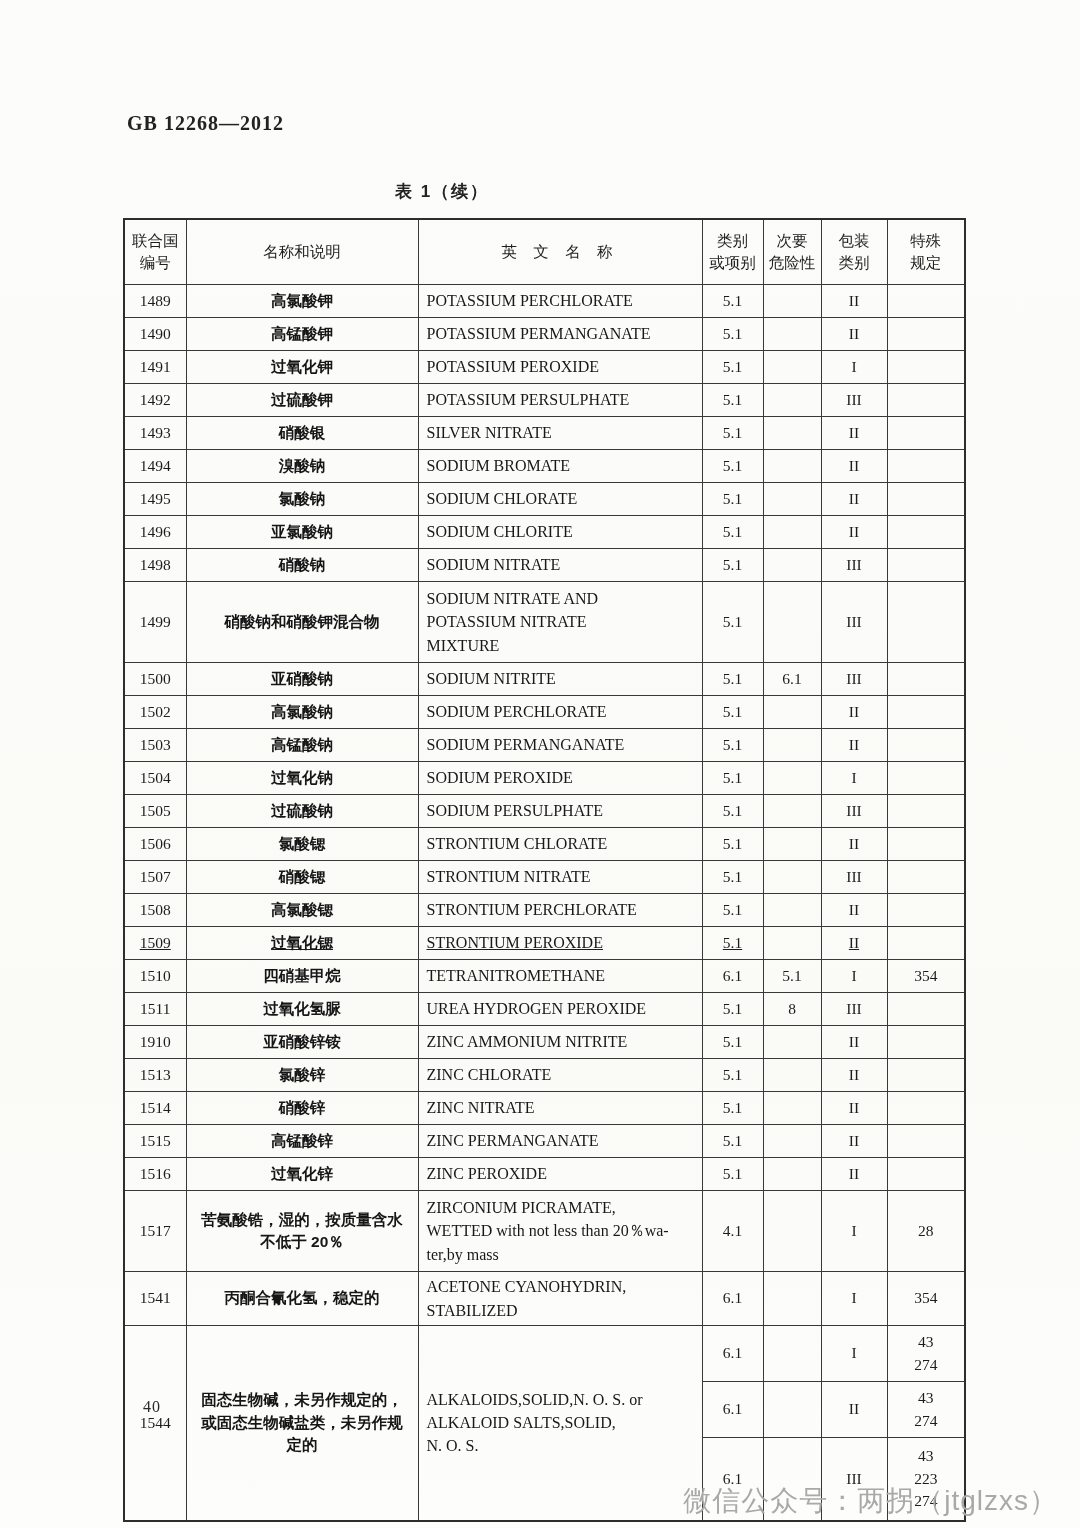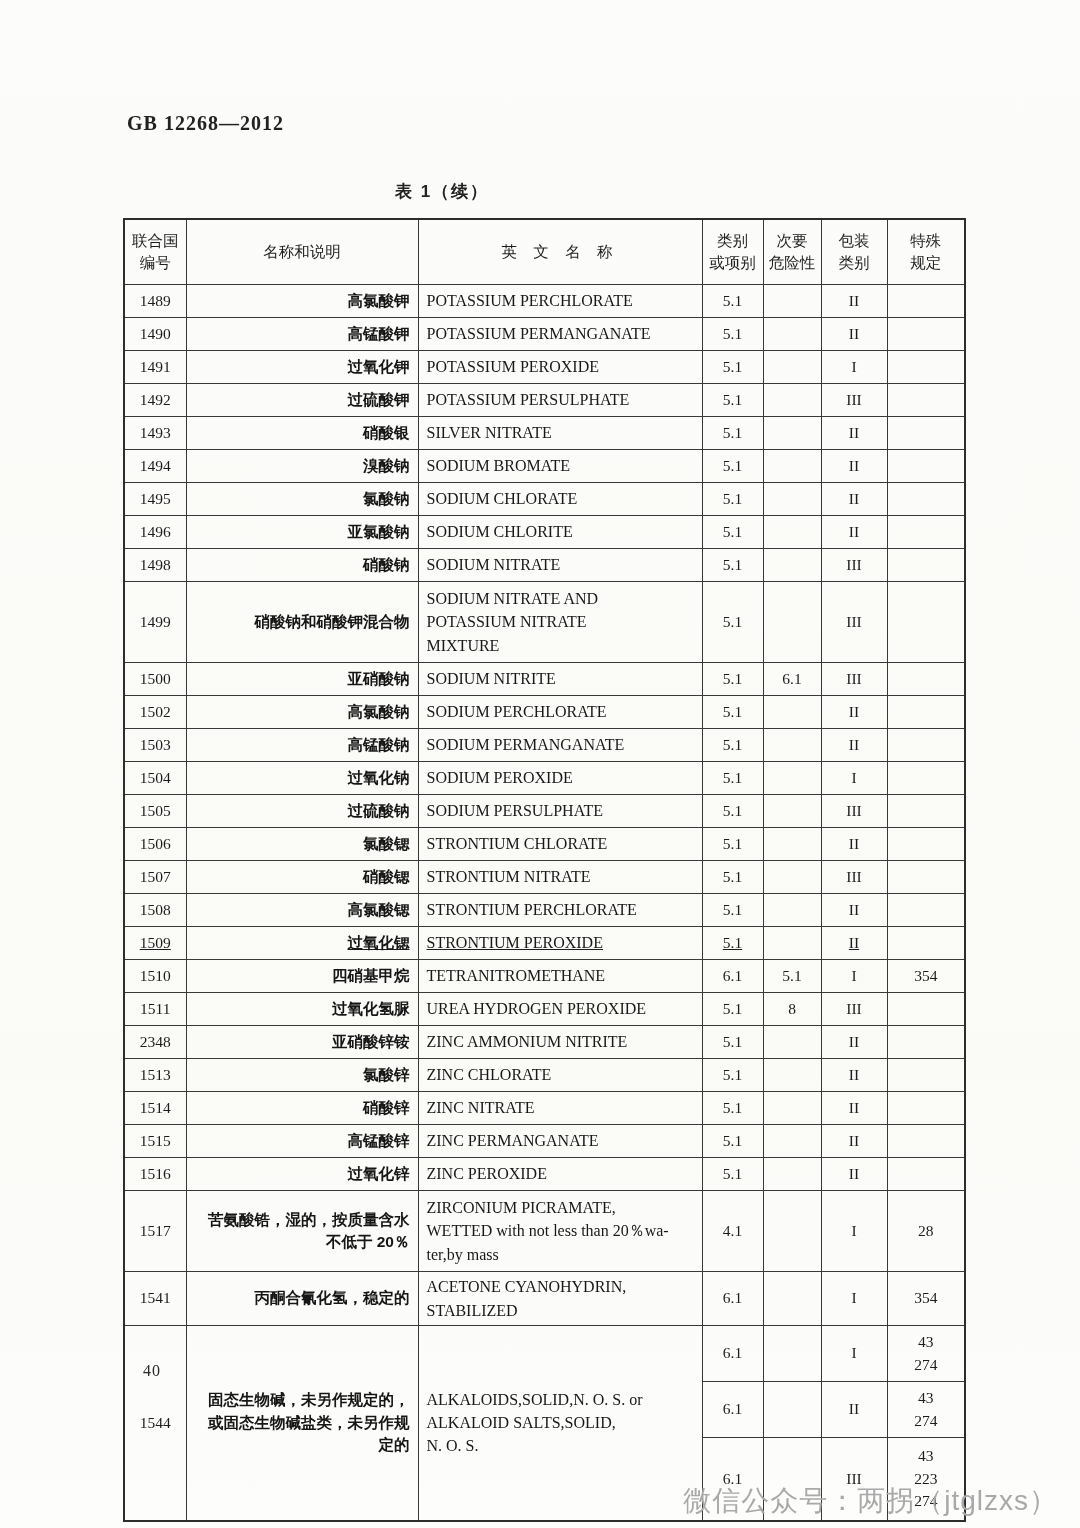--- a/index.html
+++ b/index.html
@@ -44,29 +44,29 @@
   }
   thead th{
     height:60px;
     font-weight:400;
     text-align:center;
     color:#1e1e1e;
     padding:2px 2px;
   }
   td{height:28px;}
   .c-un{text-align:center;font-family:"Liberation Serif","DejaVu Serif",serif;font-size:15.5px;}
-  .c-cn{text-align:right;font-weight:700;color:#161616;}
+  .c-cn{text-align:center;font-weight:700;color:#161616;}
   .c-en{text-align:left;font-family:"Liberation Serif","DejaVu Serif",serif;font-size:16px;color:#181818;}
   .c-class,.c-sub,.c-pack,.c-special{
     text-align:center;
     font-family:"Liberation Serif","DejaVu Serif",serif;
     font-size:15.5px;
   }
   .page-number{
-    position:absolute;left:143px;top:1362px;
+    position:absolute;left:143px;top:1398px;
     font-family:"Liberation Serif","DejaVu Serif",serif;
     font-size:16px;color:#2a2a2a;letter-spacing:1px;
   }
   .watermark{
     position:absolute;right:22px;top:1482px;
     font-size:28px;color:#a9a9a9;letter-spacing:1px;
   }
 </style>
 </head>
 <body>
@@ -289,21 +289,21 @@
         <tr style="height: 28px;">
           <td class="c-un">1511</td>
           <td class="c-cn">过氧化氢脲</td>
           <td class="c-en">UREA HYDROGEN PEROXIDE</td>
           <td class="c-class">5.1</td>
           <td class="c-sub">8</td>
           <td class="c-pack">III</td>
           <td class="c-special"></td>
         </tr>
         <tr style="height: 28px;">
-          <td class="c-un">2348</td>
+          <td class="c-un">1910</td>
           <td class="c-cn">亚硝酸锌铵</td>
           <td class="c-en">ZINC AMMONIUM NITRITE</td>
           <td class="c-class">5.1</td>
           <td class="c-sub"></td>
           <td class="c-pack">II</td>
           <td class="c-special"></td>
         </tr>
         <tr style="height: 28px;">
           <td class="c-un">1513</td>
           <td class="c-cn">氯酸锌</td>

